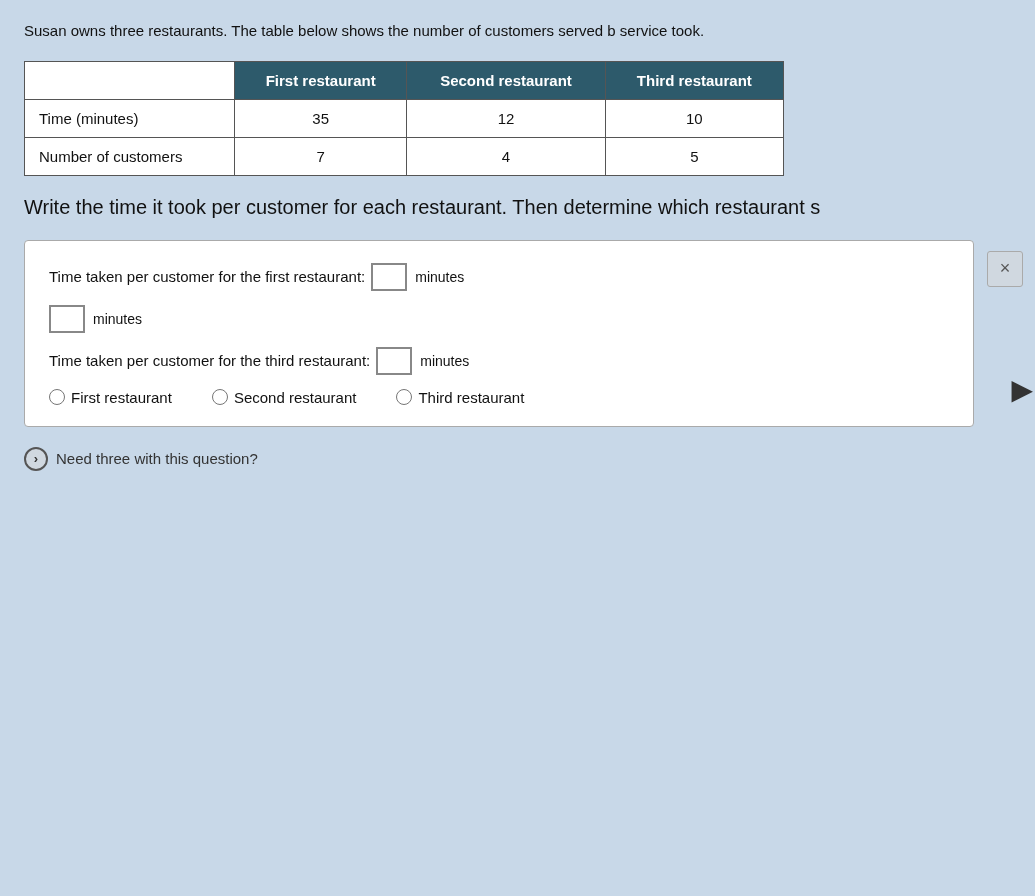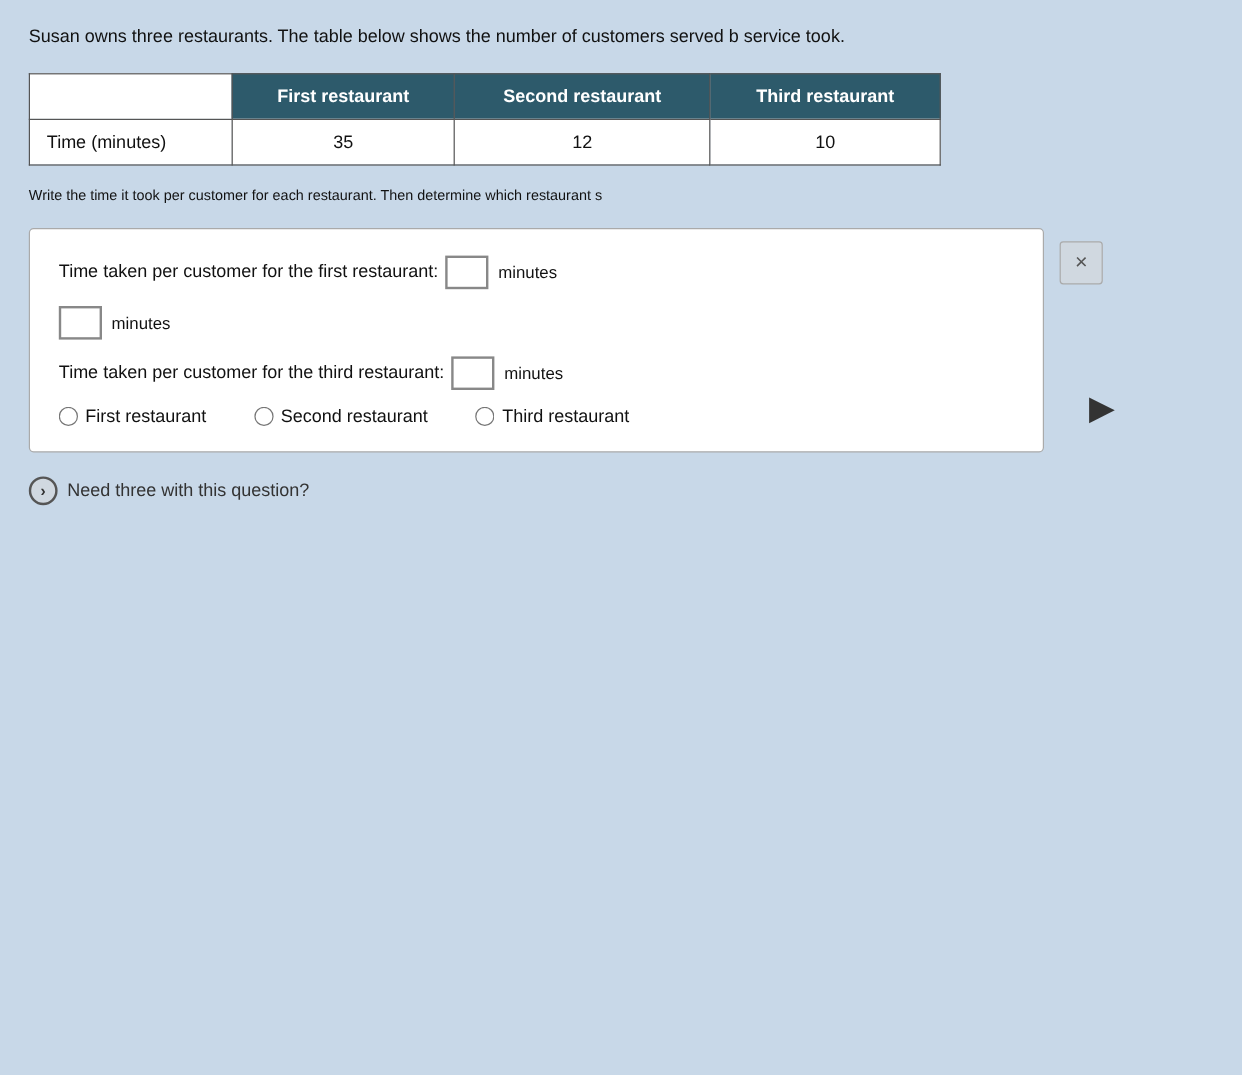--- a/index.html
+++ b/index.html
@@ -43,32 +43,32 @@
     .data-table tbody td.row-label {
       font-weight: normal;
       text-align: left;
       background: #fff;
       padding-left: 14px;
     }
     .data-table tbody td {
       background: #fff;
     }
     .instruction-text {
-      font-size: 12px;
+      font-size: 20px;
       margin-bottom: 18px;
       color: #111;
       line-height: 1.5;
     }
     
     .answer-box {
       background: #fff;
       border: 1px solid #aaa;
       border-radius: 4px;
       padding: 22px 24px 20px 24px;
-      width: 846px;
+      width: 950px;
       position: relative;
       margin-bottom: 20px;
     }
     .close-btn {
       position: absolute;
       top: 10px;
       right: -50px;
       width: 36px;
       height: 36px;
       background: #d0d8e0;
@@ -170,20 +170,26 @@
       <th>Third restaurant</th>
     </tr>
   </thead>
   <tbody>
     <tr>
       <td class="row-label">Time (minutes)</td>
       <td>35</td>
       <td>12</td>
       <td>10</td>
     </tr>
+    <tr>
+      <td class="row-label">Number of customers</td>
+      <td>7</td>
+      <td>4</td>
+      <td>5</td>
+    </tr>
   </tbody>
 </table>
 
 <p class="instruction-text">Write the time it took per customer for each restaurant. Then determine which restaurant s</p>
 
 <div class="answer-box" style="position:relative;">
 
   <div class="input-row">
     <label>Time taken per customer for the first restaurant:</label>
     <input type="text" class="answer-input" value="" style="">

